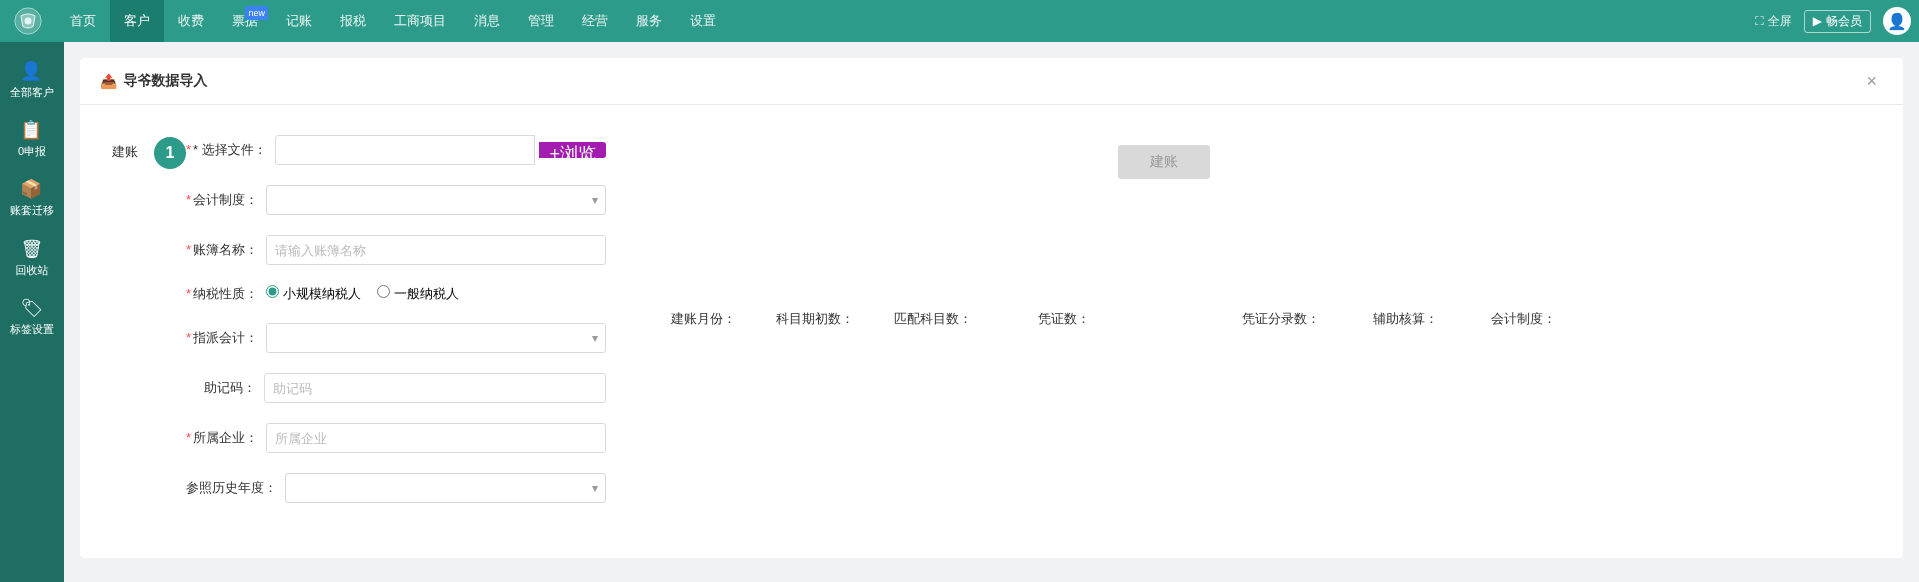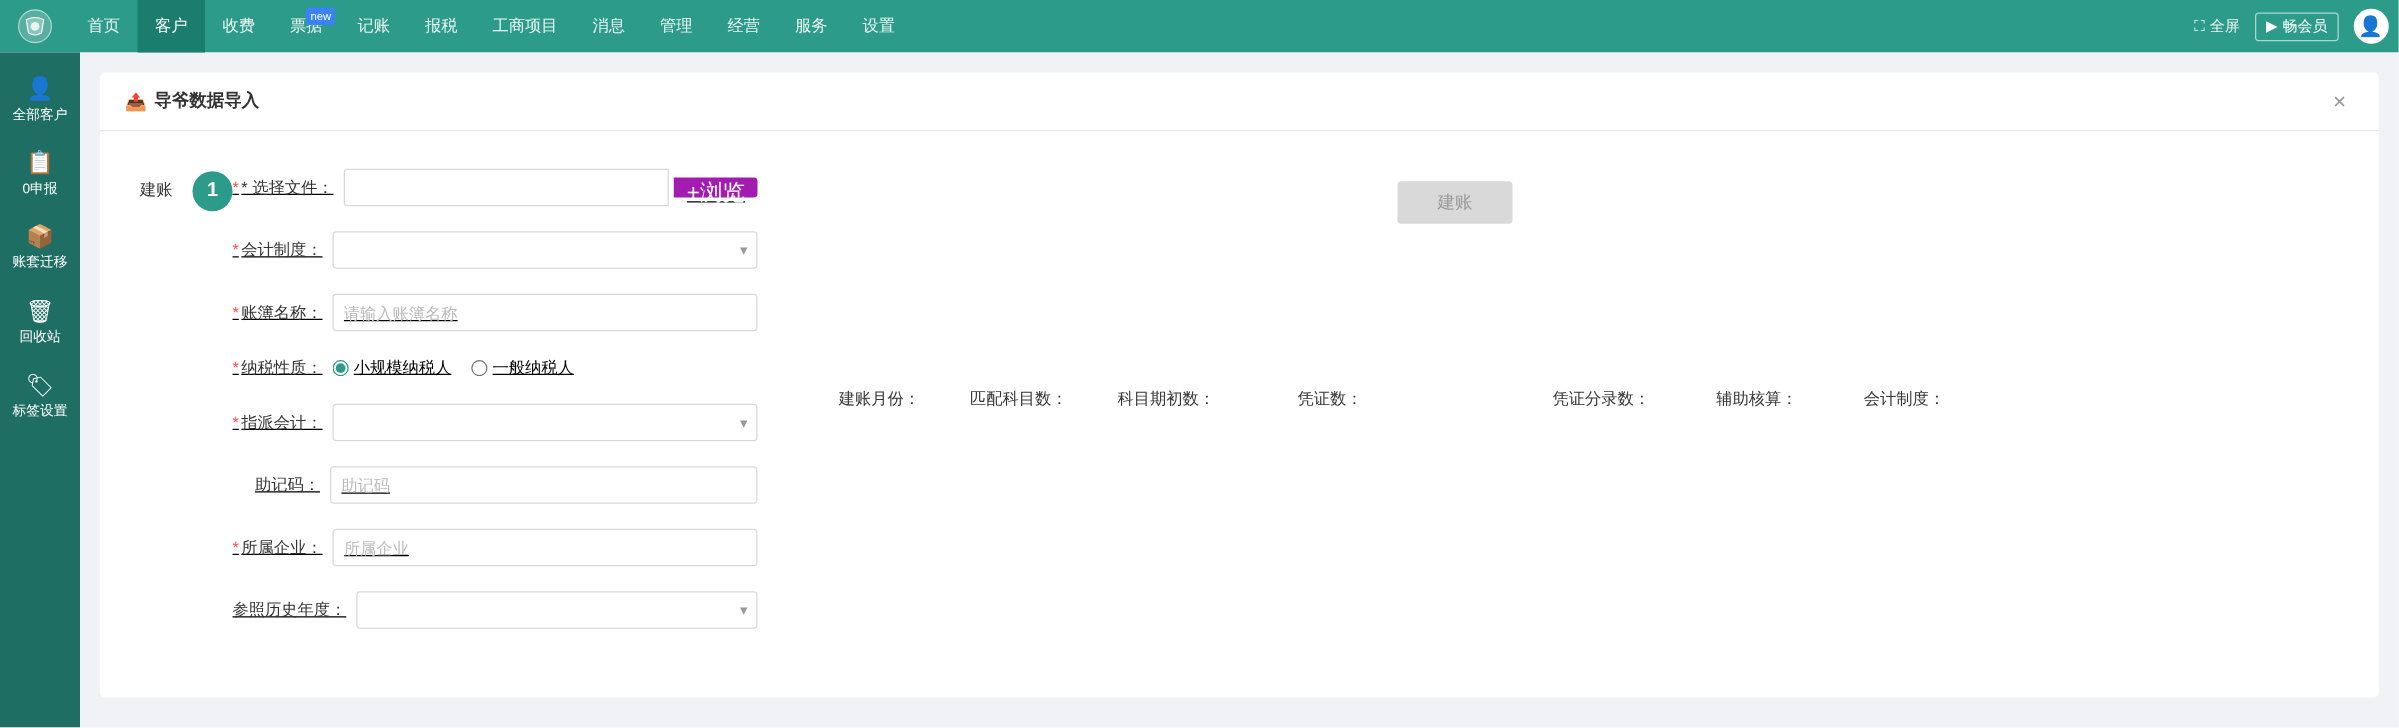--- a/index.html
+++ b/index.html
@@ -196,21 +196,20 @@
     .form-area {
       flex: 0 0 420px;
       display: flex;
       flex-direction: column;
       gap: 20px;
     }
     .form-row {
       display: flex;
       align-items: center;
       gap: 8px;
-      text-decoration: underline;
     }
     .form-label {
       font-size: 13px;
       color: #333;
       white-space: nowrap;
       min-width: 70px;
       text-align: right;
     }
     .form-label.required::before {
       content: '*';
@@ -287,21 +286,21 @@
       white-space: nowrap;
     }
     .radio-group {
       display: flex;
       align-items: center;
       gap: 16px;
       flex: 1;
     }
     .radio-item {
       display: flex;
-      align-items: center;
+      align-items: flex-start;
       gap: 4px;
       cursor: pointer;
       font-size: 13px;
     }
     .radio-item input[type="radio"] { accent-color: #2d9b8a; cursor: pointer; }
 
     
     .info-panel {
       flex: 1;
       padding-left: 40px;
@@ -517,25 +516,25 @@
             </div>
           </div>
         </div>
 
         <div class="info-panel">
           <div class="info-row">
             <span class="info-label">建账月份：</span>
             <span class="info-value"></span>
           </div>
           <div class="info-row">
+            <span class="info-label">科目期初数：</span>
+            <span class="info-value"></span>
+          </div>
+          <div class="info-row">
             <span class="info-label">匹配科目数：</span>
-            <span class="info-value"></span>
-          </div>
-          <div class="info-row">
-            <span class="info-label">科目期初数：</span>
             <span class="info-value"></span>
           </div>
           <div class="info-row">
             <span class="info-label">凭证数：</span>
             <span class="info-value"></span>
           </div>
           <button class="build-btn">建账</button>
           <div class="info-row">
             <span class="info-label">凭证分录数：</span>
             <span class="info-value"></span>

